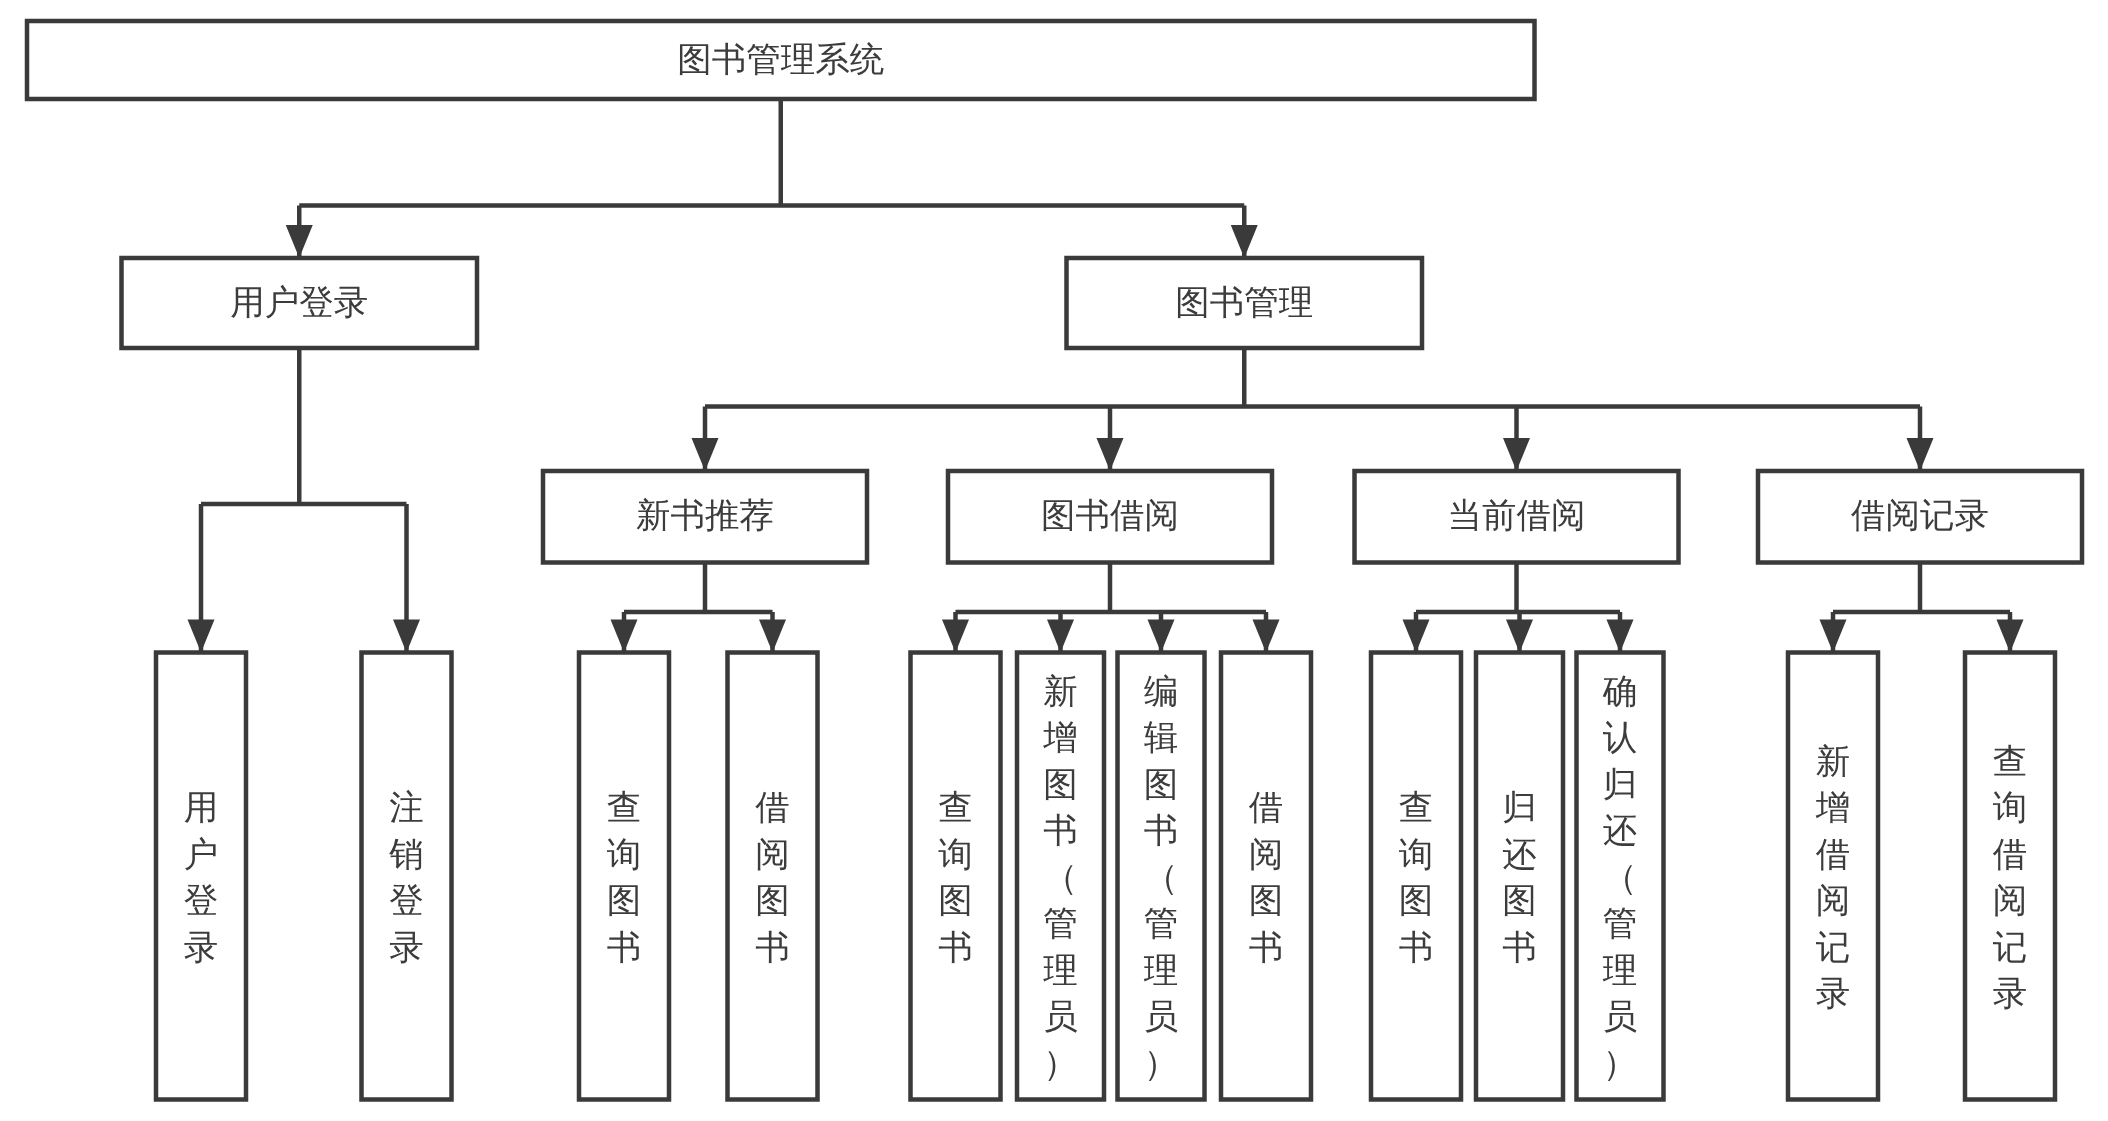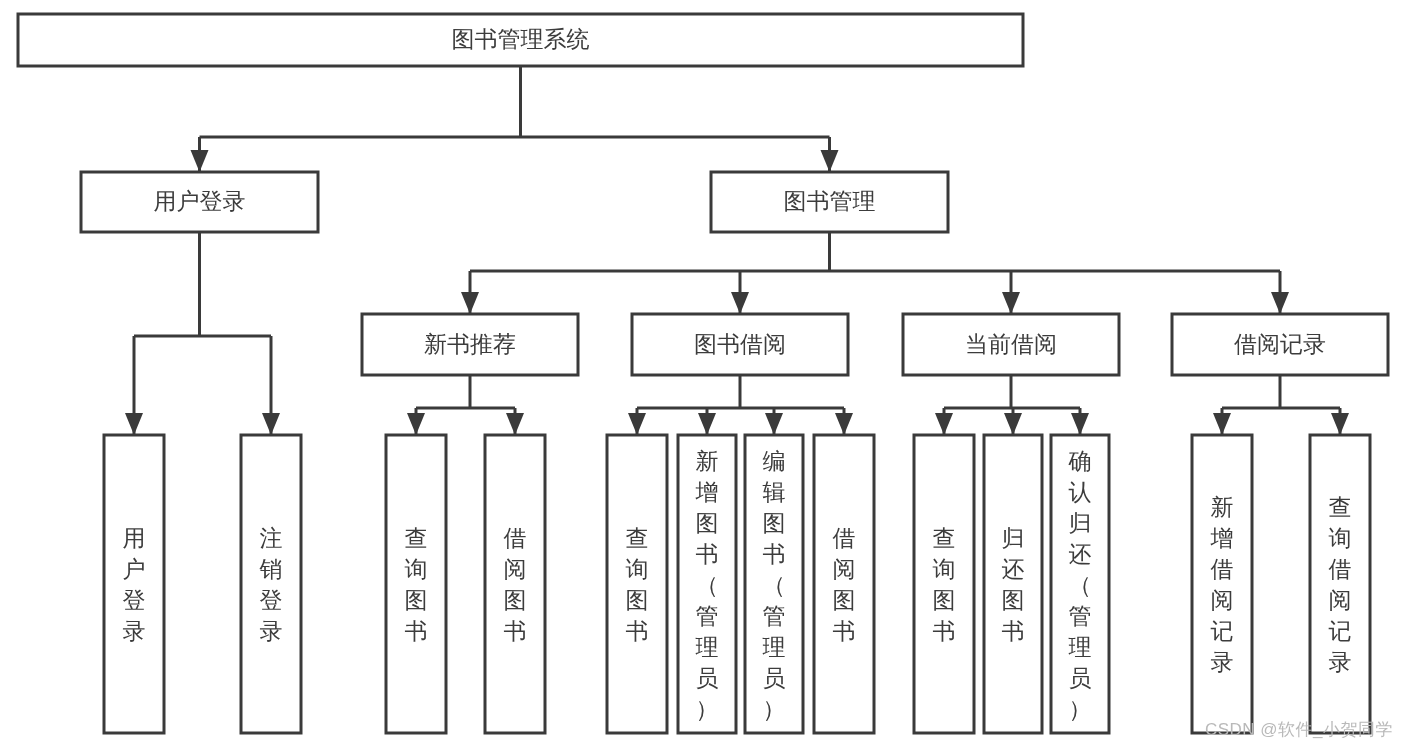--- a/index.html
+++ b/index.html
@@ -202,15 +202,14 @@
           <text x="1222" class="node-label-vertical"><tspan x="1222" y="515">新</tspan><tspan x="1222" y="546">增</tspan><tspan x="1222" y="577">借</tspan><tspan x="1222" y="608">阅</tspan><tspan x="1222" y="639">记</tspan><tspan x="1222" y="670">录</tspan></text>
         </g>
         <g>
           <rect x="1310" y="435" width="60" height="298" class="node-rect"></rect>
           <text x="1340" class="node-label-vertical"><tspan x="1340" y="515">查</tspan><tspan x="1340" y="546">询</tspan><tspan x="1340" y="577">借</tspan><tspan x="1340" y="608">阅</tspan><tspan x="1340" y="639">记</tspan><tspan x="1340" y="670">录</tspan></text>
         </g>
       </g>
 
   </svg>
 
-  <div class="watermark-text">CSDN @软件_小贺同学</div>
 
 </div>
 
 </body></html>

